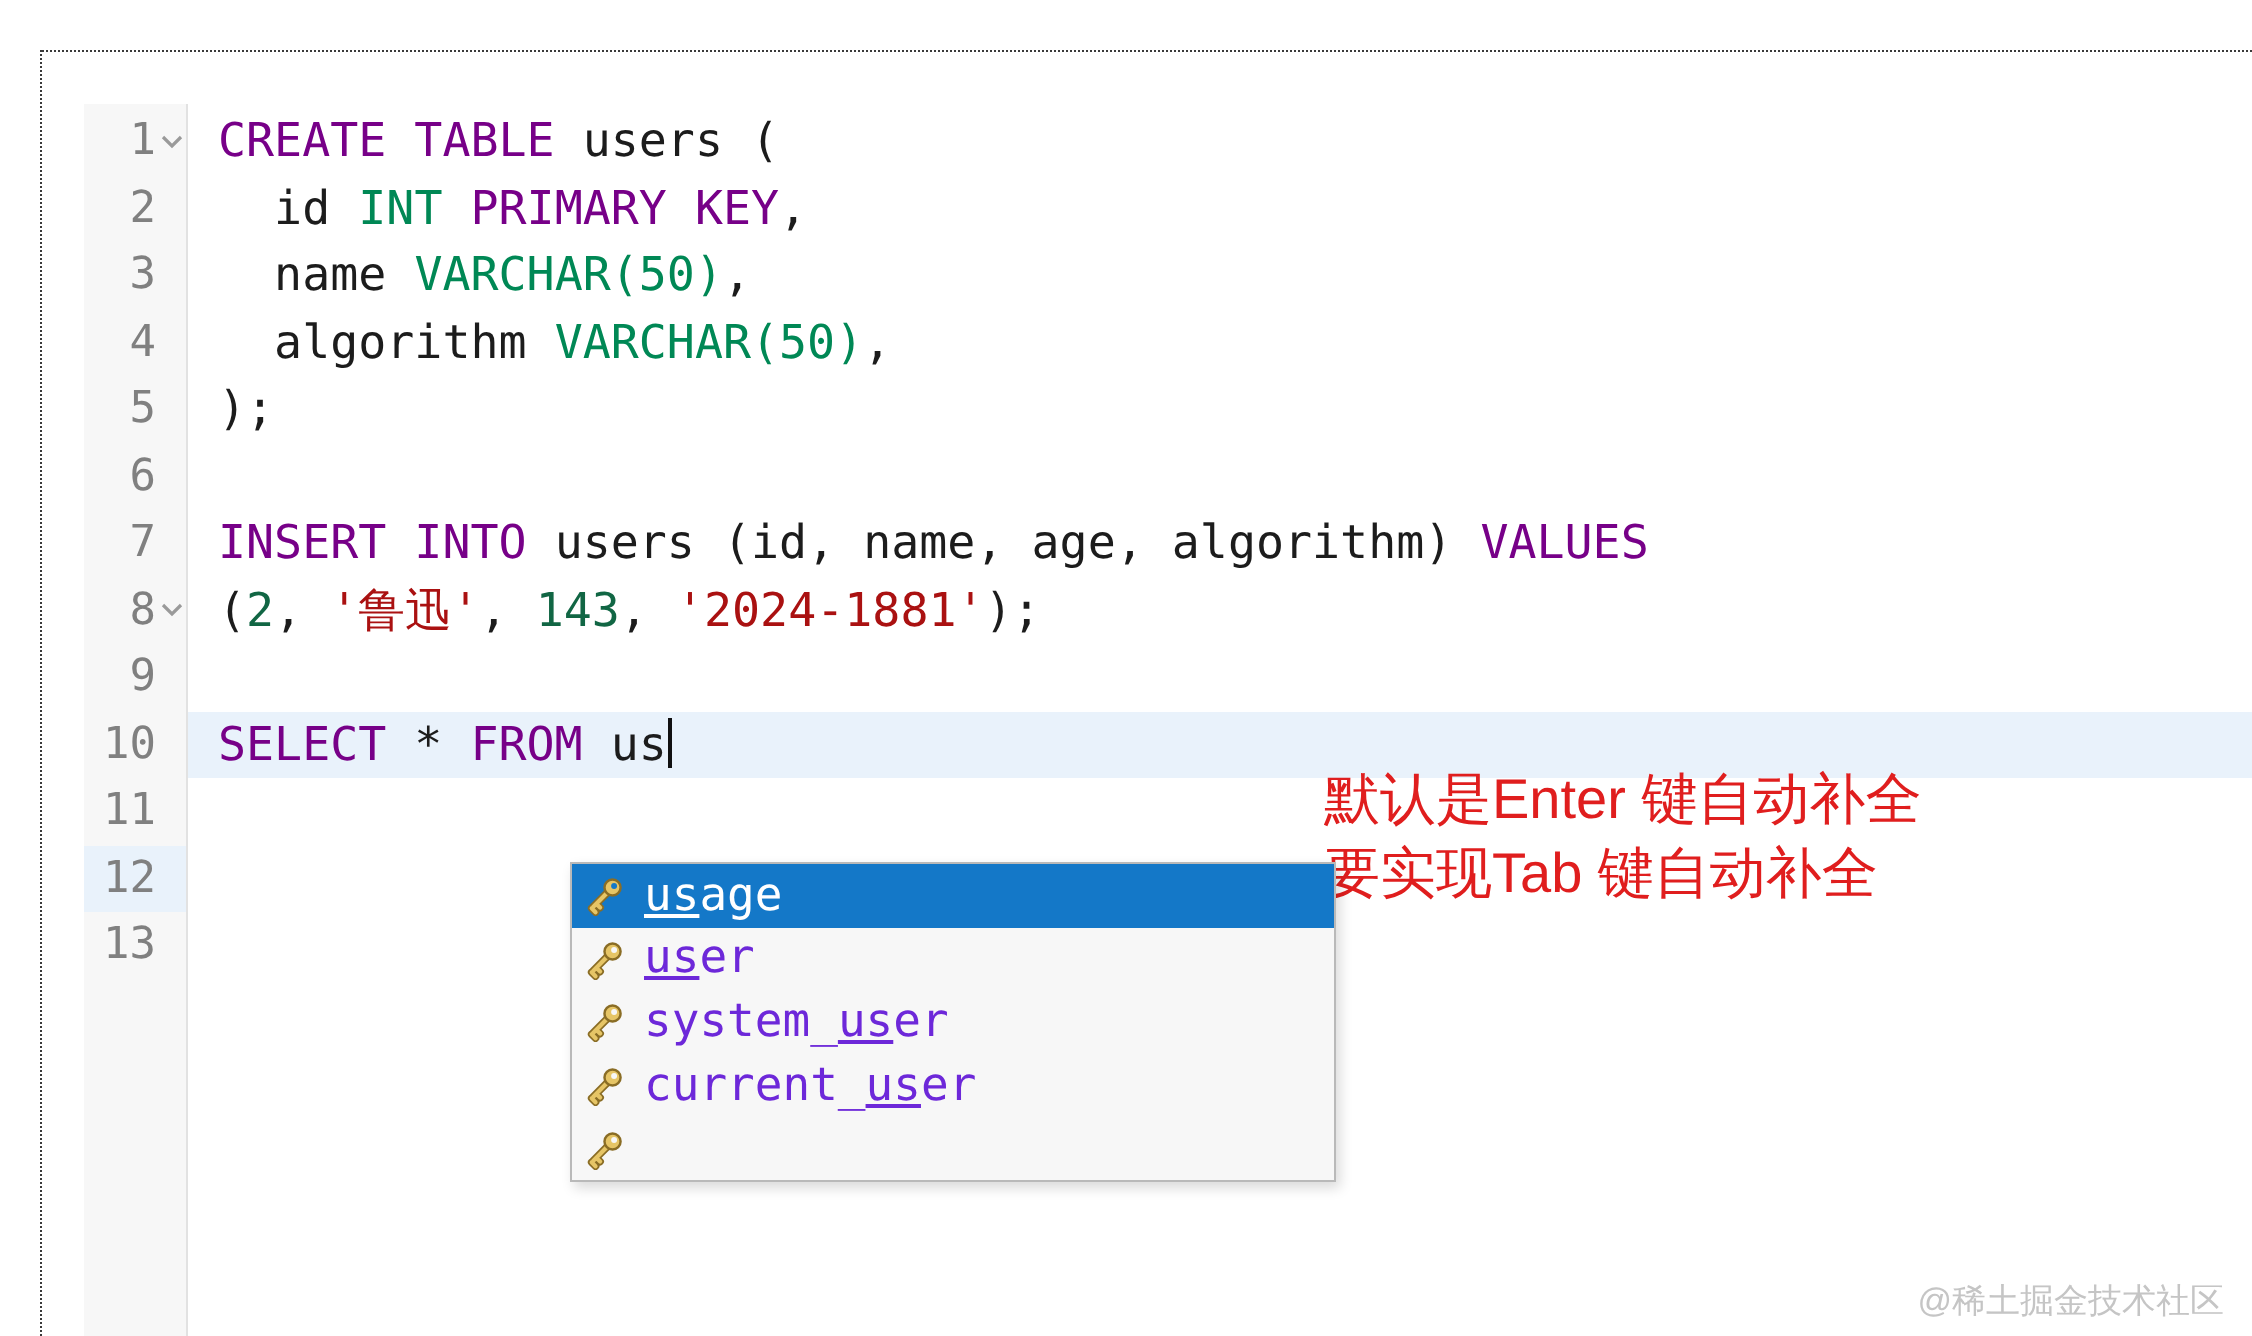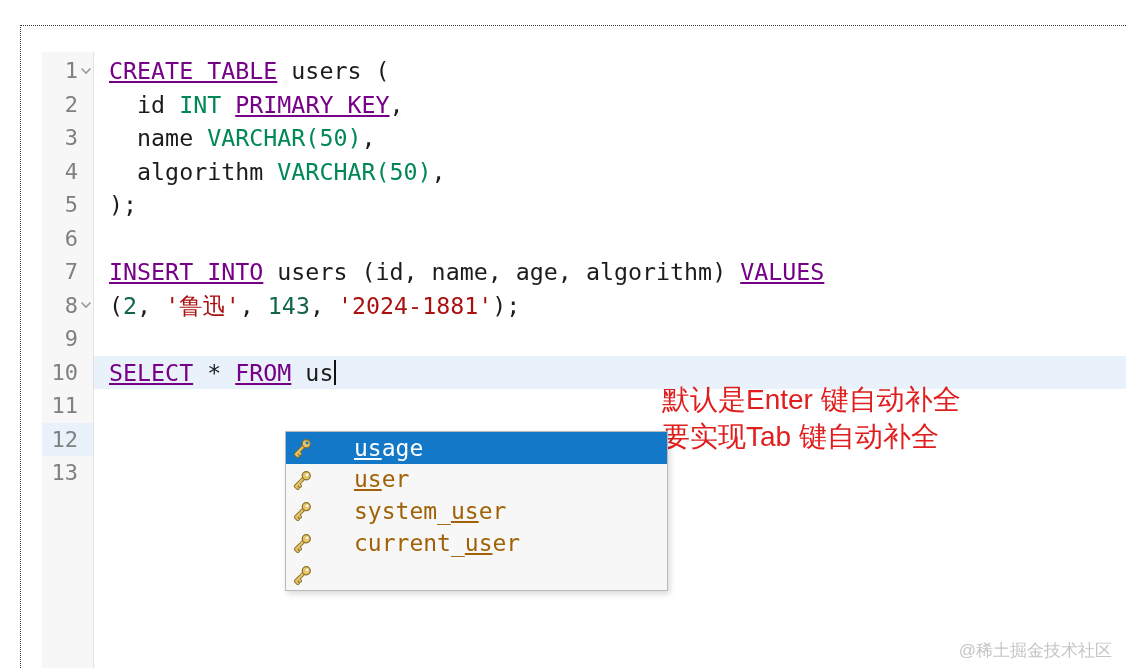--- a/index.html
+++ b/index.html
@@ -55,21 +55,21 @@
   .code-row {
     height: 33.5px;
     line-height: 33.5px;
     padding-left: 15px;
     white-space: pre;
     font-family: "DejaVu Sans Mono", monospace;
     font-size: 23.3px;
     color: var(--plain);
   }
   .active-row { background: var(--active-line-bg); }
-  .tk-kw   { color: var(--kw); text-decoration: underline; }
+  .tk-kw   { color: var(--kw); }
   .tk-type { color: var(--type); }
   .tk-num  { color: var(--num); }
   .tk-str  { color: var(--str); }
   .tk-pl   { color: var(--plain); }
   .caret {
     display: inline-block;
     width: 2px; height: 25px;
     background: #111;
     vertical-align: -4px;
     margin-left: 1px;
@@ -85,28 +85,28 @@
     z-index: 6;
   }
   .hint-item {
     height: 31.6px;
     display: flex;
     align-items: center;
     padding-left: 6px;
     gap: 9px;
     font-family: "DejaVu Sans Mono", monospace;
     font-size: 23px;
-    color: #a16207;
+    color: #6d28d9;
     cursor: pointer;
   }
   .hint-item.selected {
     background: var(--sel-bg);
     color: var(--sel-text);
   }
-  .hint-label { white-space: pre; margin-left: 32px; }
+  .hint-label { white-space: pre; }
   .hint-label u { text-decoration: underline; }
   .key-icon svg { display: block; }
   .keyhole { fill: var(--dropdown-bg); }
   .hint-item.selected .keyhole { fill: var(--sel-bg); }
   .annotation {
     position: absolute;
     left: 662px; top: 381px;
     color: var(--red);
     font-size: 28px;
     line-height: 37px;

